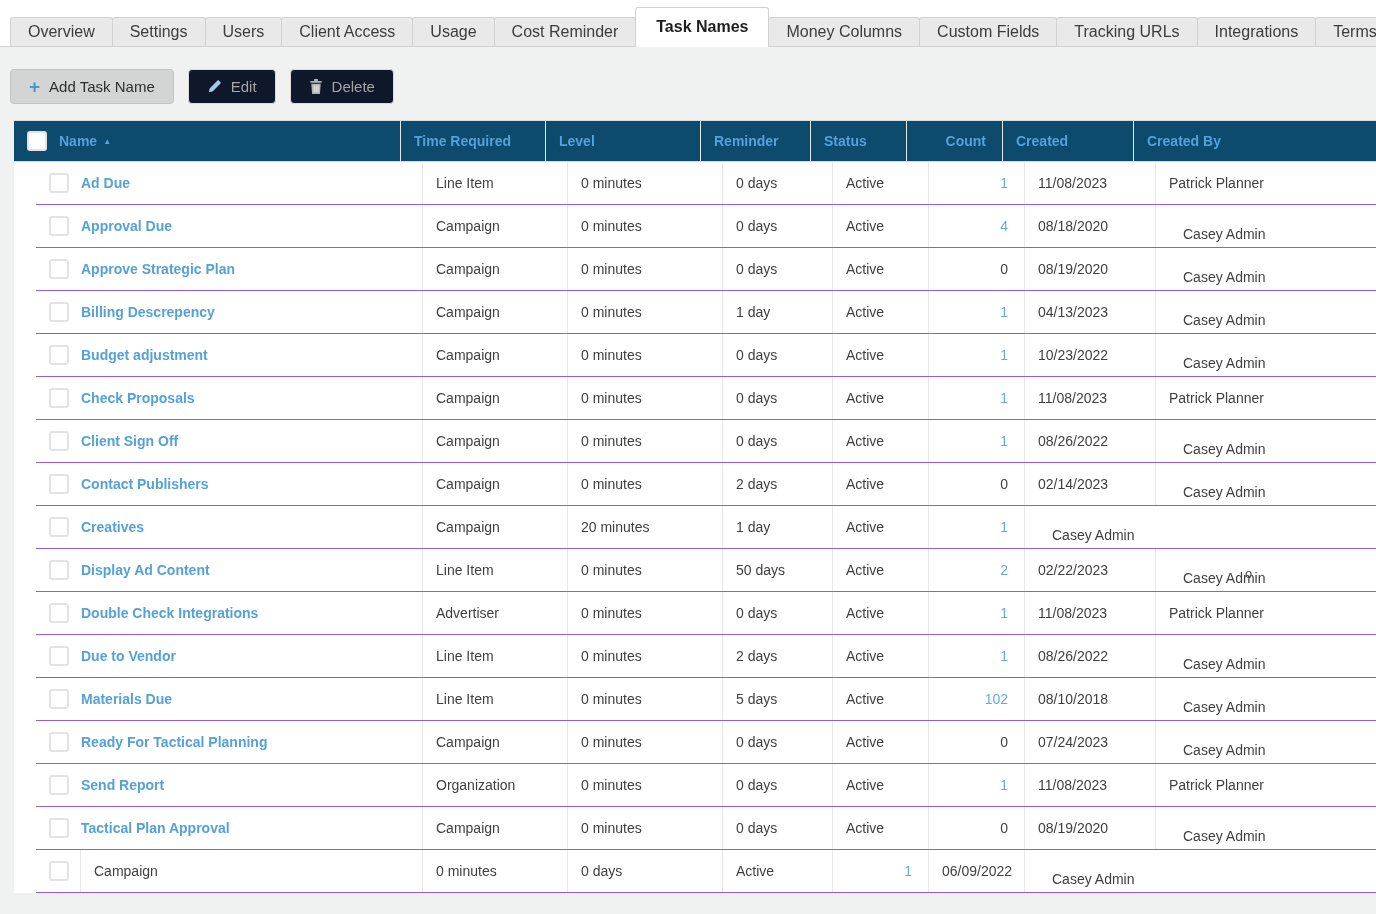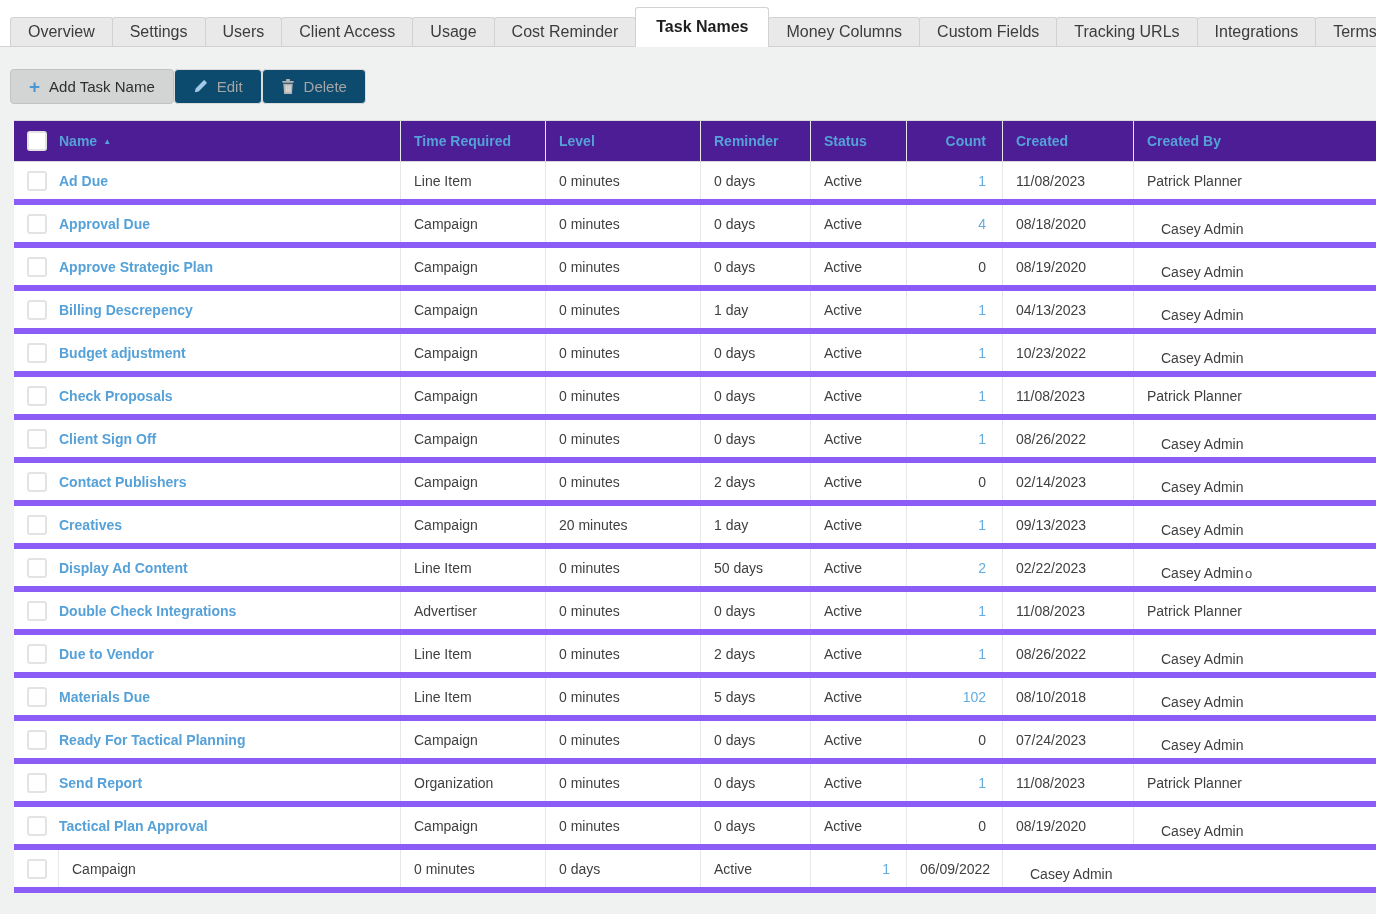--- a/index.html
+++ b/index.html
@@ -23,35 +23,35 @@
     position:relative; bottom:-1px; z-index:2; height:40px; line-height:38px;
     background:#ffffff; font-weight:bold; color:#1f1f1f; padding:0 20px;margin-top:18px;
   }
   
   .toolbar { margin:22px 0 16px 10px; display:flex; align-items:center; }
   .btn {
     display:inline-flex; align-items:center; height:35px; padding:0 18px;
     border-radius:4px; font-family:"Liberation Sans", sans-serif; font-size:15px;
   }
   .btn-add { background:#d3d4d4; border:1px solid #c2c2c2; color:#2f2f2f; cursor:pointer; }
-  .btn-dim { background:#0c4a6e; border:1px solid #dcdcdc; color:#a5a5a5; cursor:default; }
+  .btn-dim { background:#0f172a; border:1px solid #dcdcdc; color:#a5a5a5; margin-left:14px; cursor:default; }
   .plus-glyph { color:#4a96d2; font-weight:bold; font-size:19px; margin-right:9px; line-height:1; }
   .btn-icon { margin-right:9px; display:inline-flex; }
   
   .table { margin-left:14px; width:1362px; background:#ffffff; }
   .thead, .trow {
     display:grid;
     grid-template-columns:44px 342px 145px 155px 110px 96px 96px 131px minmax(0,1fr);
   }
   .thead {
-    height:42px; background:#4c1d95;
+    height:42px; background:#0c4a6e;
     border-top:1px solid #d8dadb; border-bottom:1px solid #d5d7d8;
     color:#55a1d8; font-weight:bold;
   }
-  .trow { height:43px; border-bottom:6px solid #8b5cf6; background:#ffffff; }
+  .trow { height:43px; border-bottom:1px solid #8b5cf6; background:#ffffff;margin-left:22px; }
   .cell { display:flex; align-items:center; font-size:14px; padding-left:13px; overflow:hidden; white-space:nowrap; }
   .c-check { justify-content:flex-start; padding-left:13px; }
   .c-name { padding-left:1px; }
   .c-level, .c-time_required, .c-reminder, .c-status, .c-count, .c-created, .c-created_by {
     border-left:1px solid #e6e7e8;
   }
   .c-count { justify-content:flex-end; padding-right:16px; padding-left:14px; }
   .h-cell { cursor:pointer; }
   .sort-arrow { font-size:8px; margin-left:6px; color:#55a1d8; }
   .checkbox {
@@ -310,21 +310,20 @@
     <div class="cell c-name">
       <a class="name-link">Creatives</a>
     </div>
     <div class="cell c-level">Campaign</div>
     <div class="cell c-time_required">20 minutes</div>
     <div class="cell c-reminder">1 day</div>
     <div class="cell c-status">Active</div>
     <div class="cell c-count">
       <a class="count-link">1</a>
     </div>
-    <div class="cell c-created">09/13/2023</div>
     <div class="cell c-created_by">
       <span class="cb-inner">Casey Admin</span>
     </div>
   </div>
         <div class="trow raised">
     <div class="cell c-check">
       <span class="checkbox"></span>
     </div>
     <div class="cell c-name">
       <a class="name-link">Display Ad Content</a>

